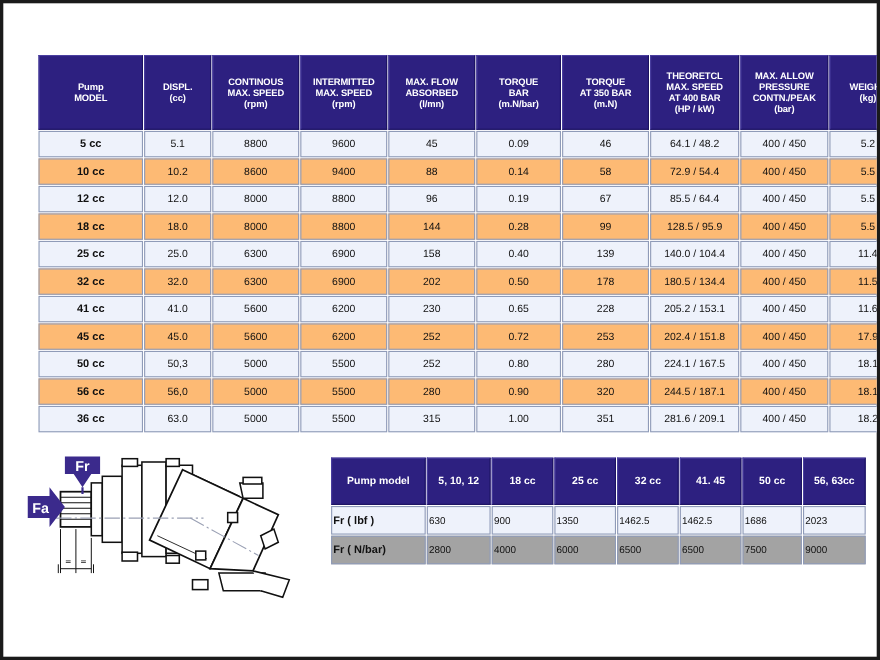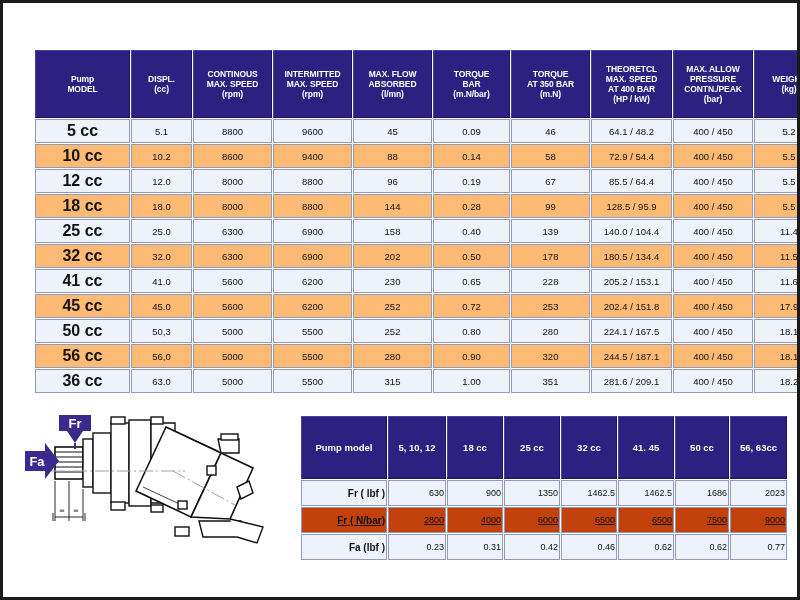--- a/index.html
+++ b/index.html
@@ -53,21 +53,21 @@
     font-size: 9.5px;
     color: #111111;
     text-align: center;
     vertical-align: middle;
     height: 22px;
     padding: 0 1px;
     border: 1px solid #8f9bb8;
   }
   table.spec tbody td.model {
     font-weight: bold;
-    font-size: 16px;
+    font-size: 10px;
   }
   table.spec tbody tr.odd td {
     background: #eef2fb;
   }
   table.spec tbody tr.even td {
     background: #fdba74;
   }
 
   
   .force-table-wrap {
@@ -82,42 +82,42 @@
     width: 100%;
     table-layout: fixed;
   }
   table.force thead th {
     background: #2d2080;
     color: #ffffff;
     font-size: 9.5px;
     font-weight: bold;
     vertical-align: middle;
     height: 25px;
-    padding: 18px 1px;
+    padding: 8px 1px;
     border-top: 1px solid #4a3fa0;
     border-left: 1px solid #4a3fa0;
     border-right: 1px solid #1b1260;
     border-bottom: 1px solid #1b1260;
     margin-left: 48px;
   }
   table.force tbody td {
     font-size: 9px;
     color: #111111;
-    text-align: right;
+    text-align: left;
     vertical-align: middle;
     height: 24px;
     padding: 0 1px;
     border: 1px solid #8f9bb8;
   }
   table.force tbody td.rowlabel {
     font-weight: bold;
     font-size: 10px;
   }
   table.force tbody tr.odd td { background: #eef2fb; }
-  table.force tbody tr.even td { background: #c2410c; text-decoration: underline; }
+  table.force tbody tr.even td { background: #a3a3a3; }
 
   
   .drawing {
     position: absolute;
     left: 22px;
     top: 406px;
     width: 262px;
     height: 170px;
   }
   .drawing svg { display: block; }
@@ -375,30 +375,20 @@
           <tr class="even">
             <td class="rowlabel">Fr ( N/bar)</td>
             <td>2800</td>
             <td>4000</td>
             <td>6000</td>
             <td>6500</td>
             <td>6500</td>
             <td>7500</td>
             <td>9000</td>
           </tr>
-          <tr class="odd">
-            <td class="rowlabel">Fa (lbf )</td>
-            <td>0.23</td>
-            <td>0.31</td>
-            <td>0.42</td>
-            <td>0.46</td>
-            <td>0.62</td>
-            <td>0.62</td>
-            <td>0.77</td>
-          </tr>
         </tbody>
     </table>
   </div>
 
   <div class="drawing">
     <svg width="262" height="170" viewBox="0 0 262 170">
       <g fill="none" stroke="#111111" stroke-width="1.4" stroke-linejoin="miter">
 
         <g>
           <rect x="30" y="38" width="28" height="32" fill="#ffffff" stroke="#111111" stroke-width="1.6"></rect>

